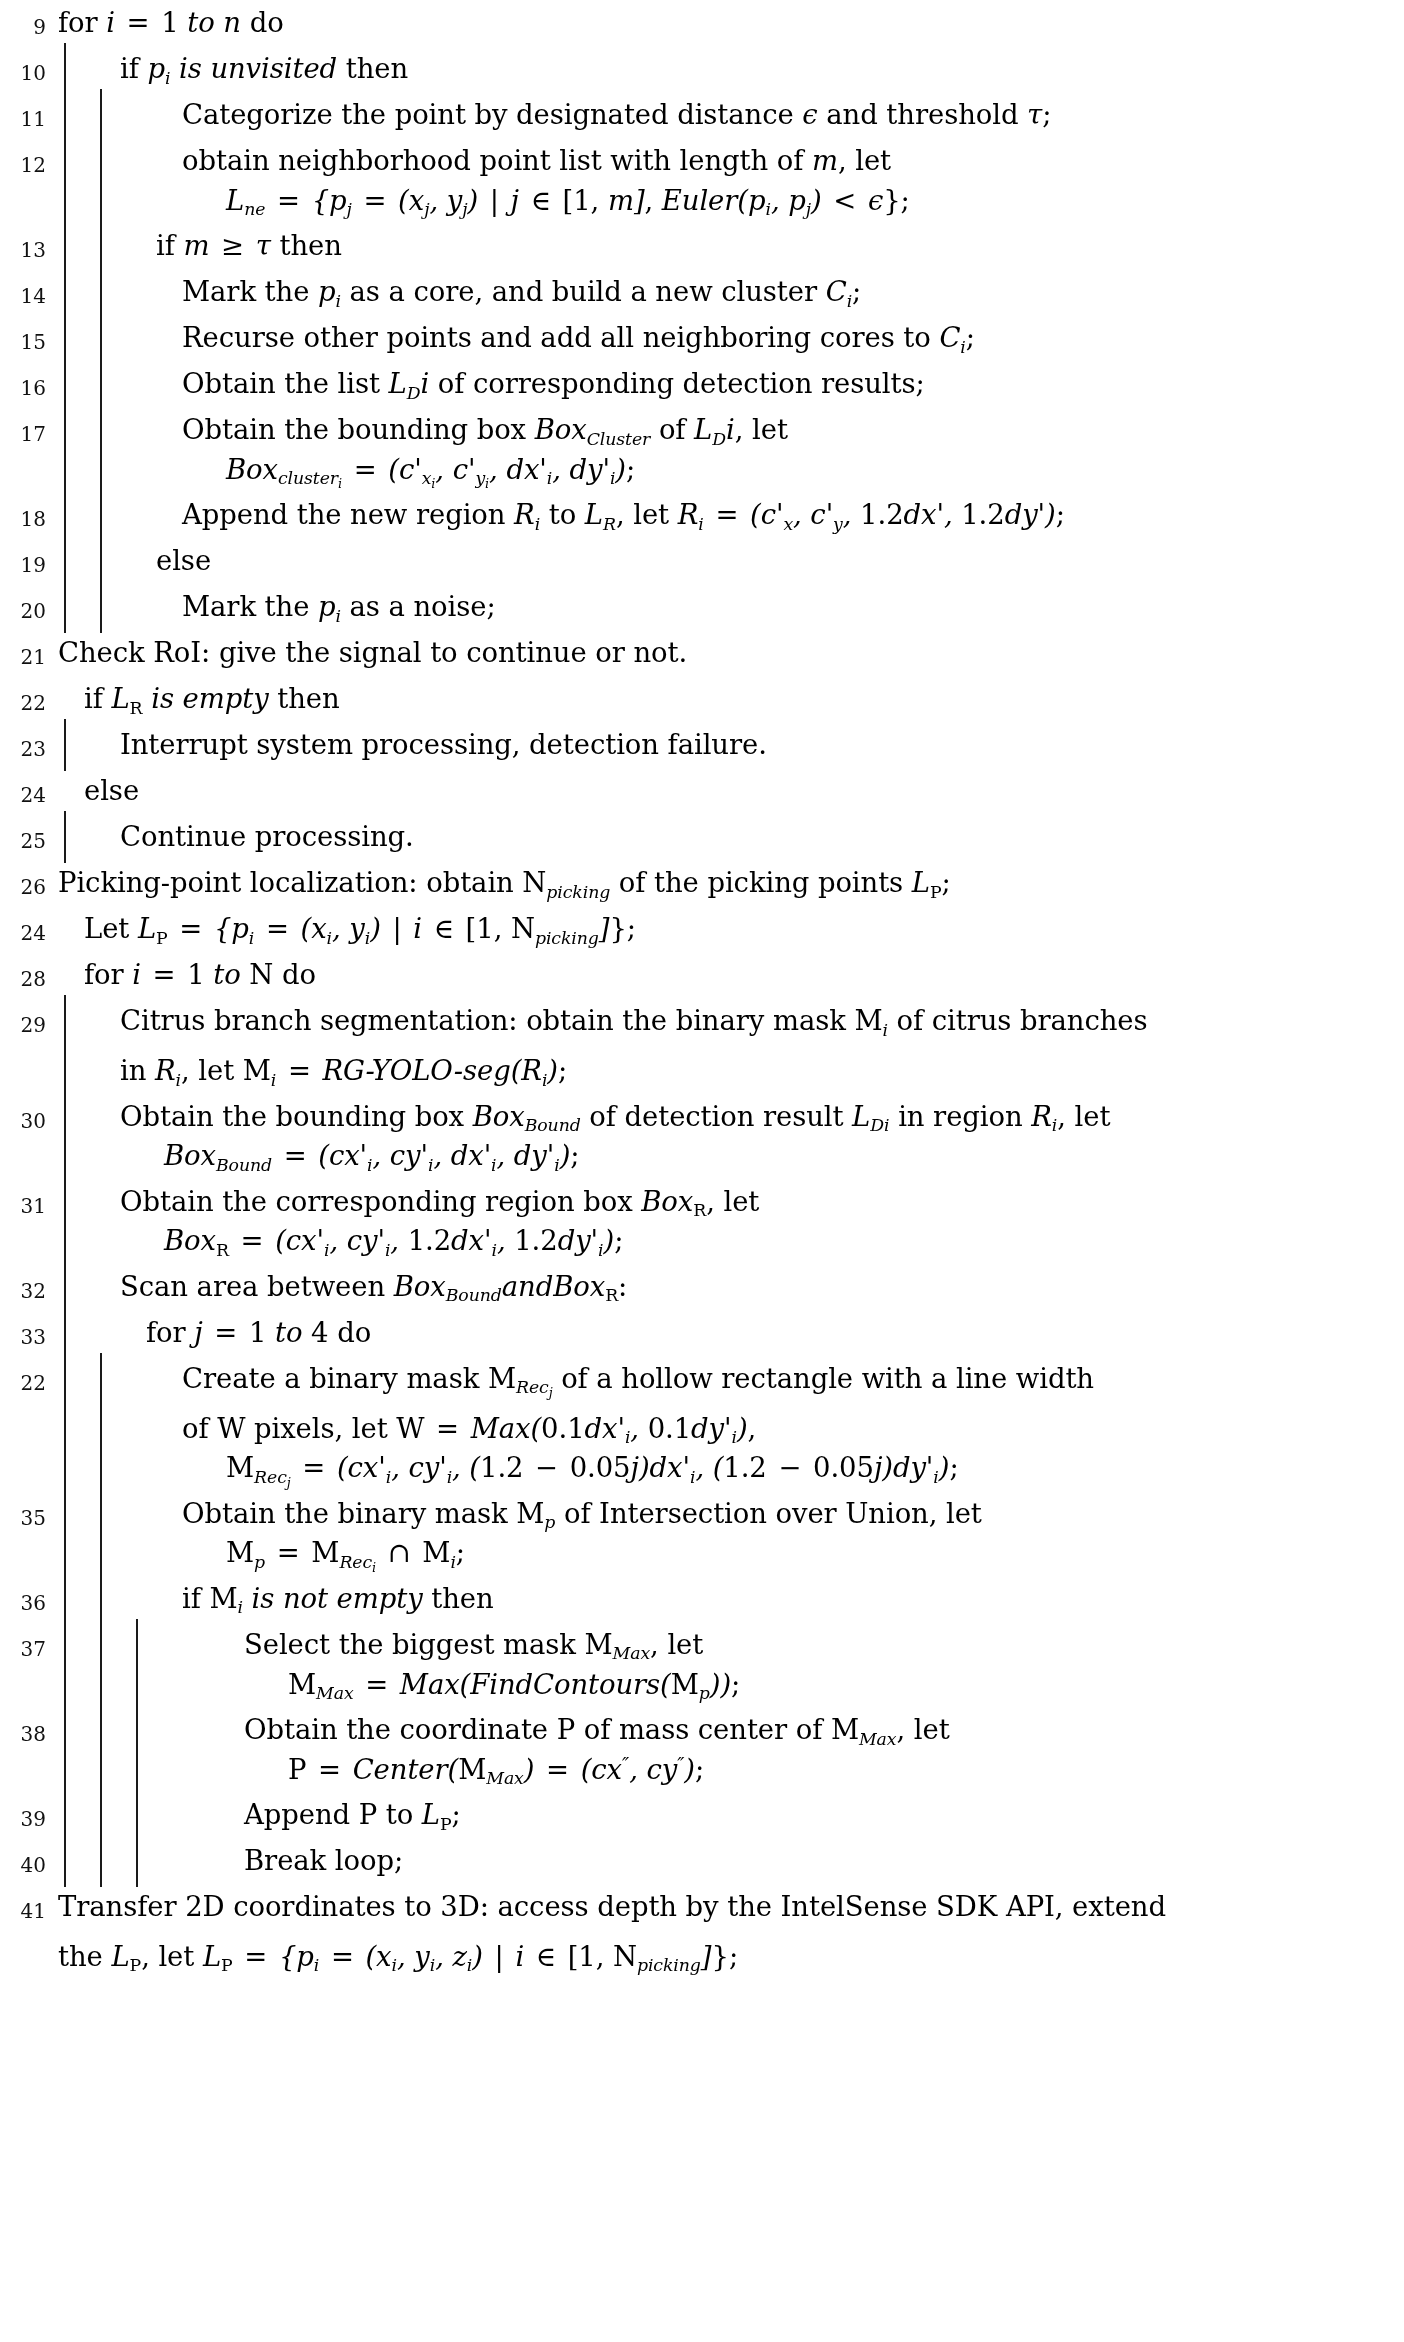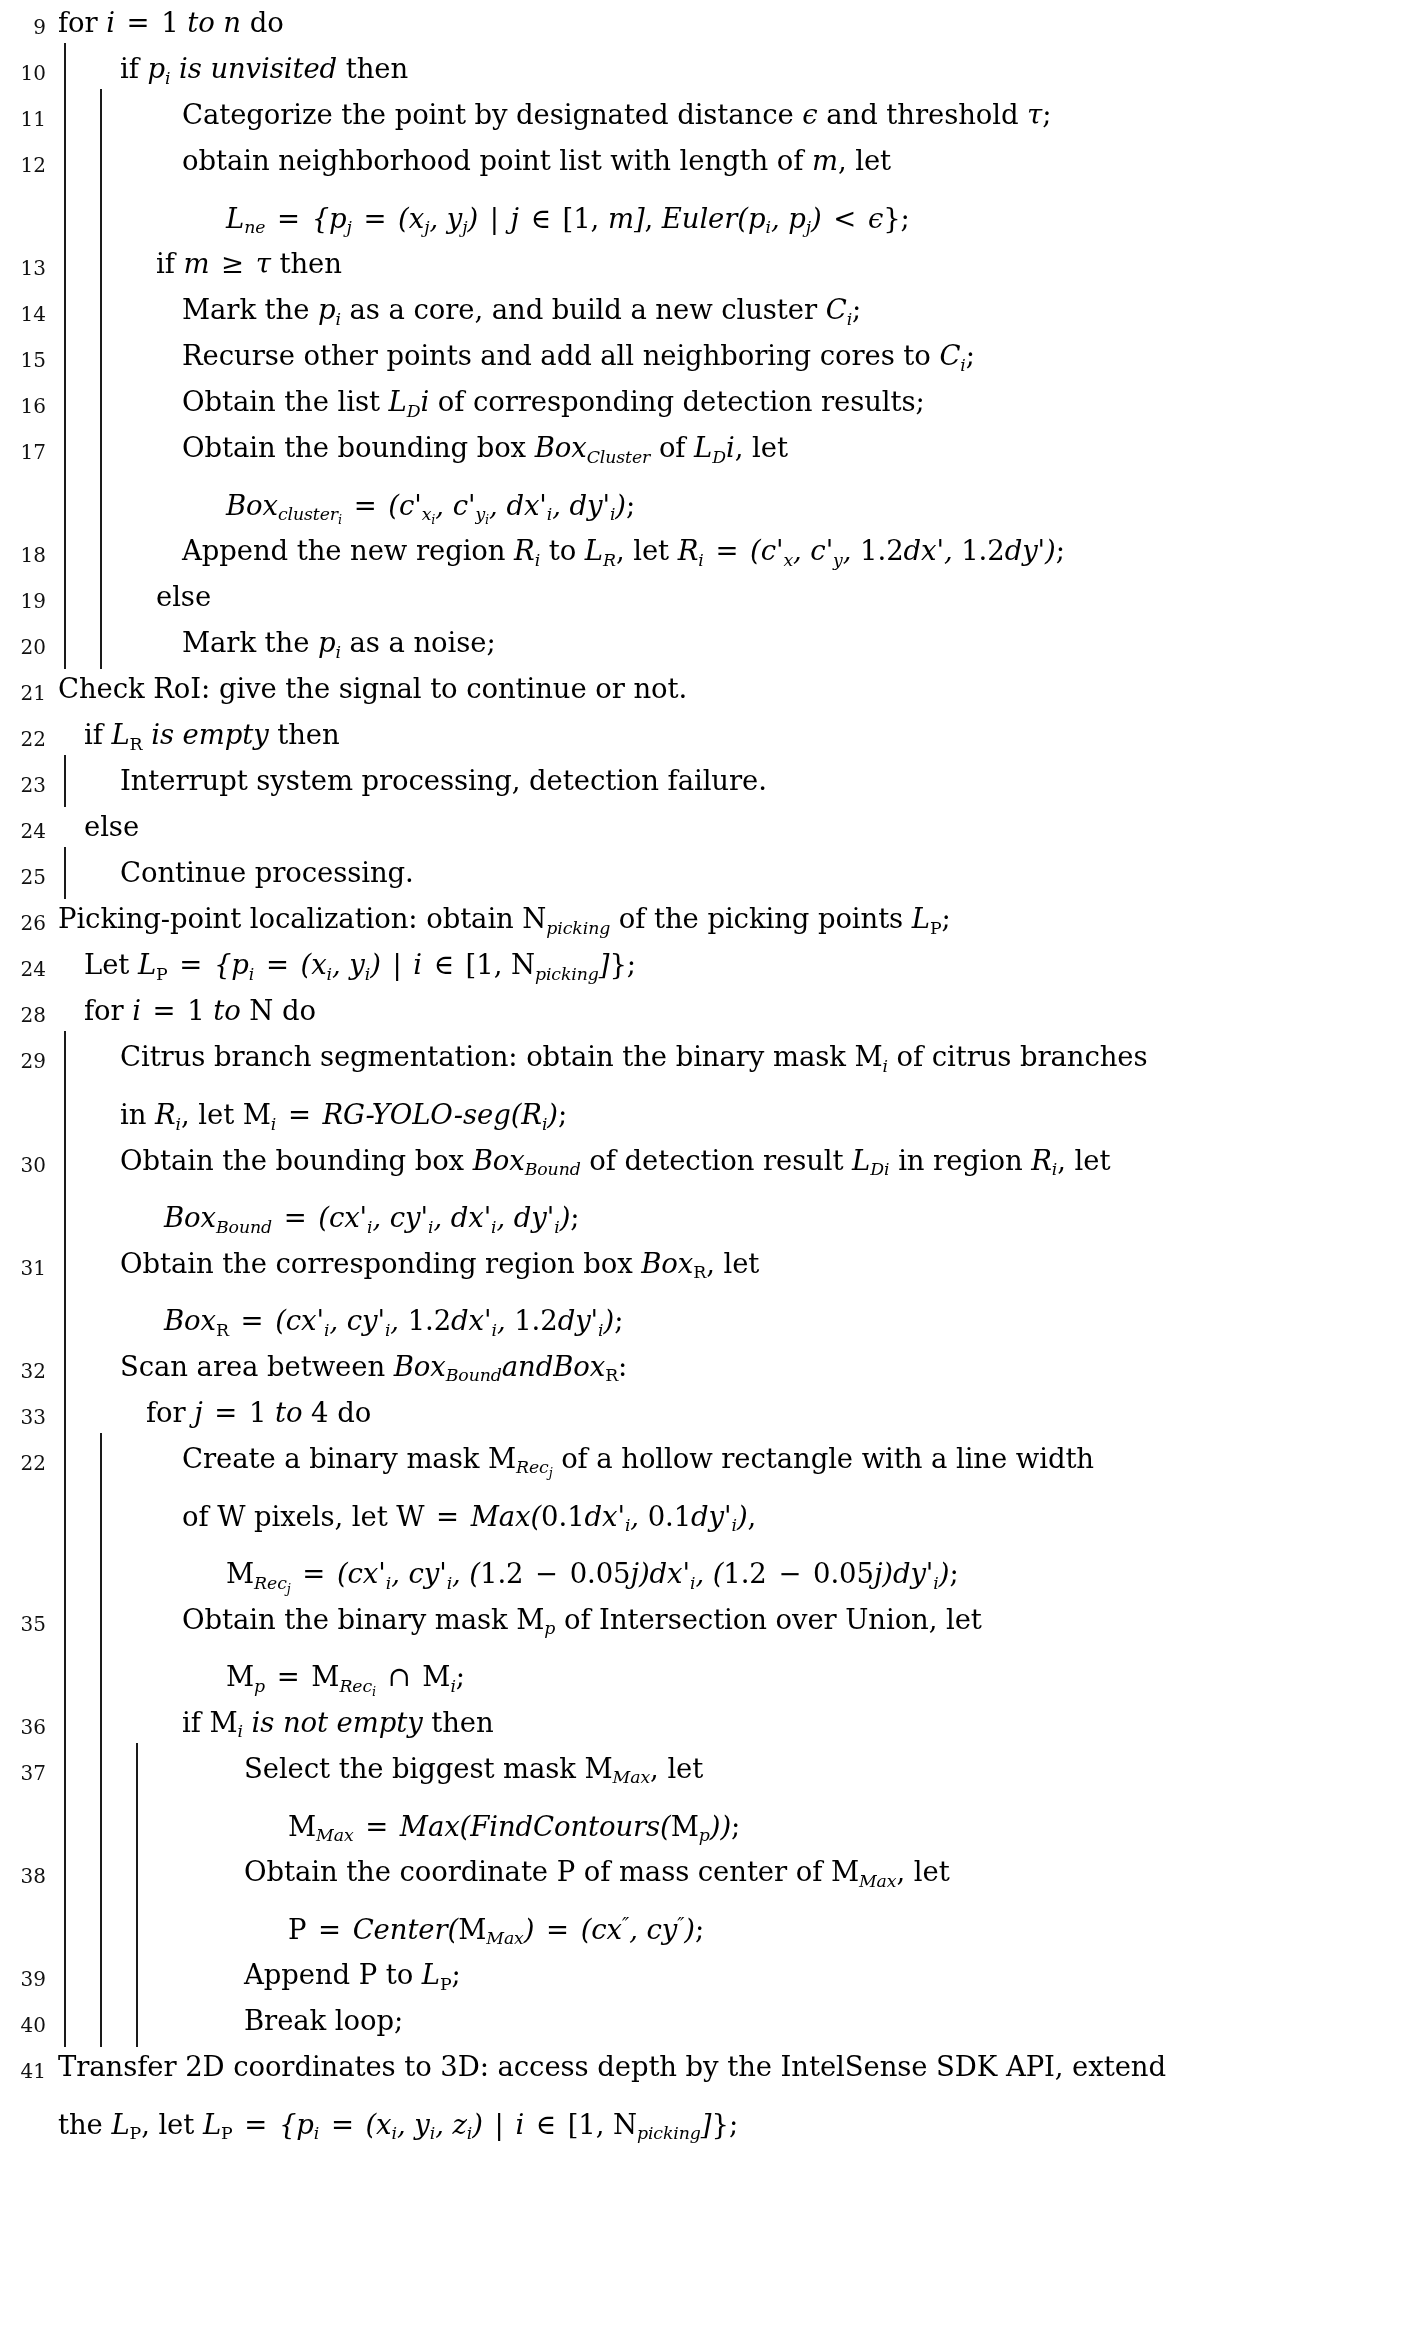--- a/index.html
+++ b/index.html
@@ -78,25 +78,25 @@
   .ind2  { padding-left: 52px; }
   .ind3  { padding-left: 78px; }
 
   .kw   { font-weight: normal; }
   .it   { font-style: italic; }
   .math { font-style: italic; font-family: "DejaVu Serif", "Liberation Serif", serif; }
   .up   { font-style: normal; }
   .eqline {
     display: block;
     padding-left: 44px;
-    margin-top: 18px;
+    margin-top: 0;
   }
   .contline {
     display: block;
-    margin-top: 18px;
+    margin-top: 10px;
   }
   sub {
     font-size: 0.63em;
     vertical-align: baseline;
     position: relative;
     top: 0.32em;
     font-style: italic;
   }
   sub.up { font-style: normal; }
   sub sub {

